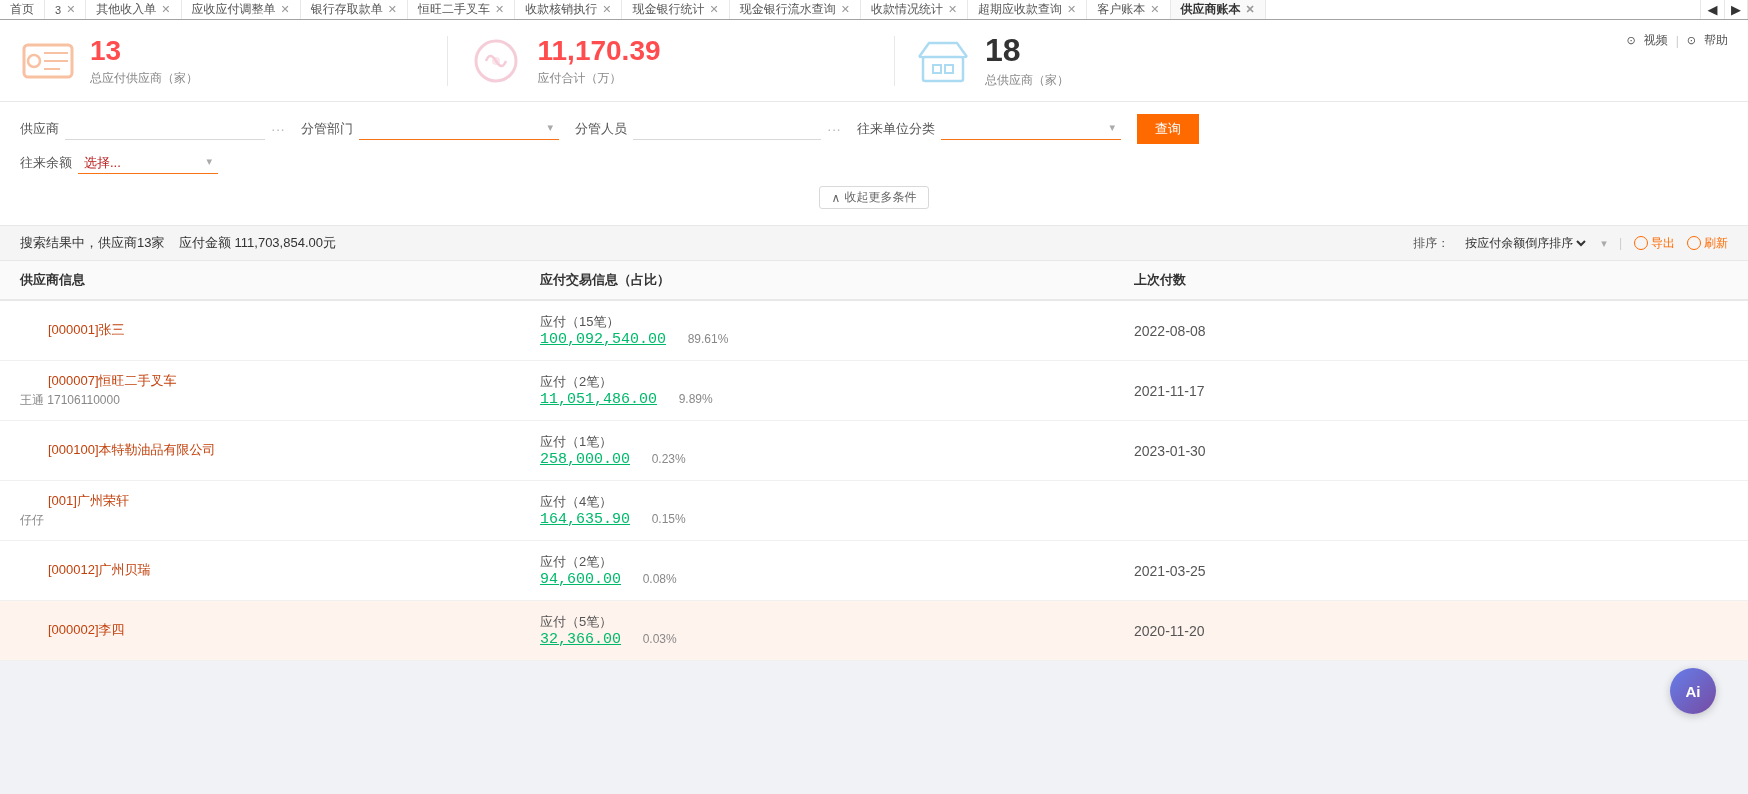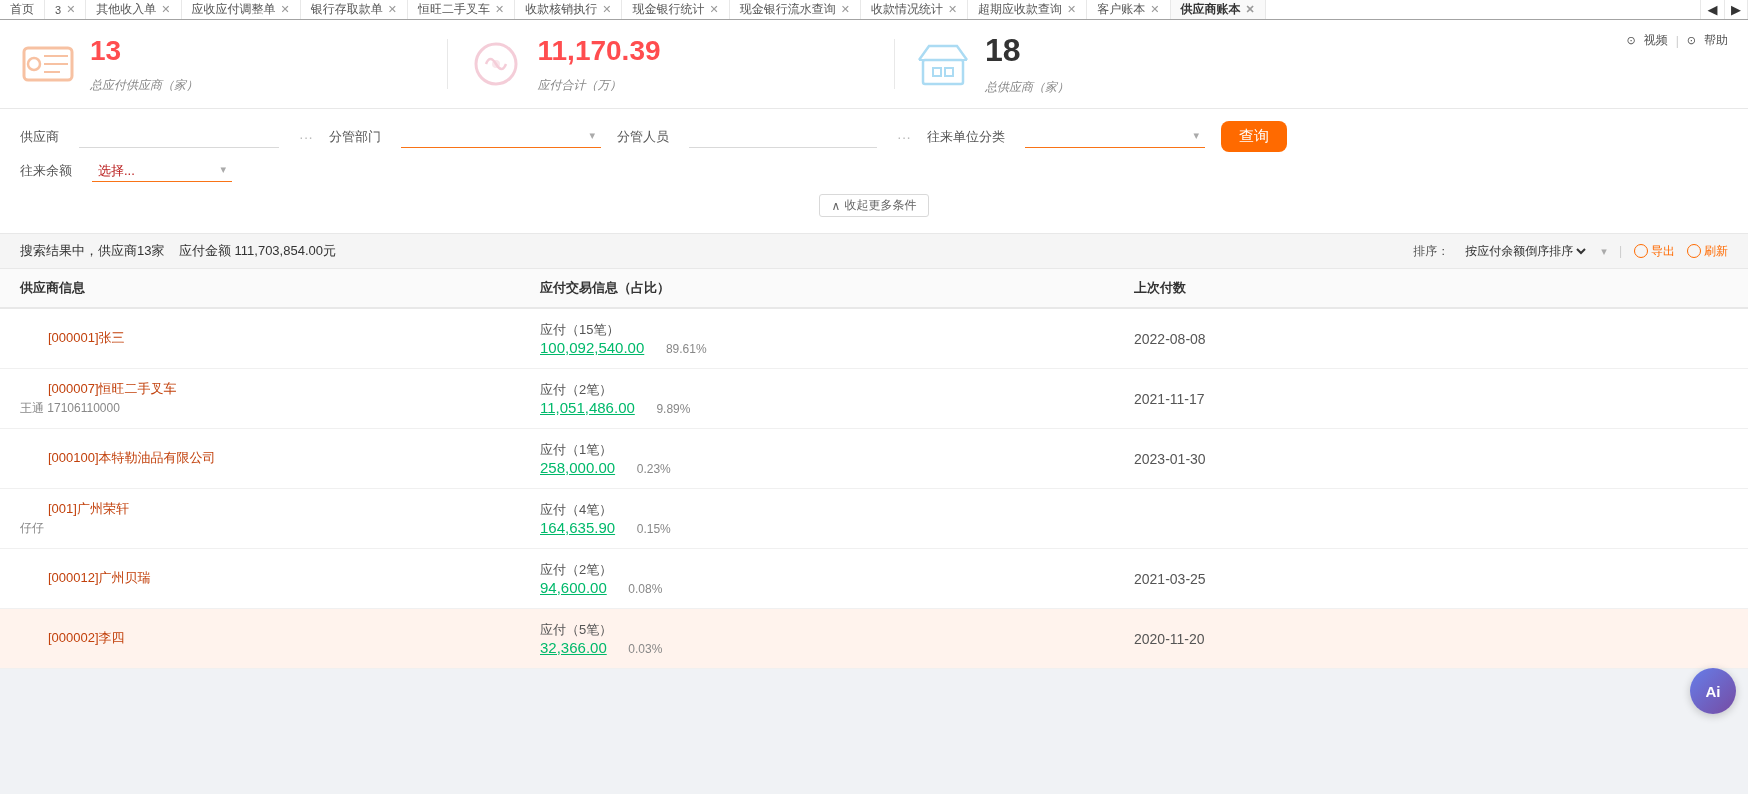--- a/index.html
+++ b/index.html
@@ -11,37 +11,37 @@
     .nav-tab.active { color: #333; background: #f9f9f9; font-weight: bold; }
     .nav-tab .close-x { margin-left: 5px; color: #999; font-size: 11px; }
     .nav-arrow { width: 24px; height: 36px; display: flex; align-items: center; justify-content: center; background: #fff; border-left: 1px solid #e8e8e8; cursor: pointer; flex-shrink: 0; }
     .nav-arrow:last-child { border-right: 1px solid #e8e8e8; }
 
     
     .summary-bar { background: #fff; display: flex; align-items: center; padding: 12px 20px; border-bottom: 1px solid #e8e8e8; position: relative; }
     .summary-item { display: flex; align-items: center; flex: 1; }
     .summary-icon { width: 56px; height: 56px; margin-right: 14px; opacity: 0.7; }
     .summary-number { font-size: 28px; font-weight: bold; color: #ff4d4f; }
-    .summary-label { font-size: 12px; color: #888; margin-top: 10px; font-style: italic; }
+    .summary-label { font-size: 12px; color: #888; margin-top: 3px; }
     .summary-divider { width: 1px; background: #e8e8e8; height: 50px; margin: 0 20px; }
     .top-right-links { position: absolute; right: 20px; top: 12px; font-size: 12px; color: #666; display: flex; gap: 8px; align-items: center; }
     .top-right-links span { cursor: pointer; color: #555; }
     .top-right-links .sep { color: #ccc; }
 
     
     .filter-area { background: #fff; padding: 12px 20px 8px; border-bottom: 1px solid #e8e8e8; }
     .filter-row { display: flex; align-items: center; gap: 16px; margin-bottom: 8px; flex-wrap: nowrap; }
-    .filter-item { display: flex; align-items: center; gap: 20px; }
+    .filter-item { display: flex; align-items: center; gap: 6px; }
     .filter-label { font-size: 13px; color: #555; white-space: nowrap; }
     .filter-input { border: none; border-bottom: 1px solid #d9d9d9; outline: none; padding: 3px 6px; font-size: 13px; color: #333; min-width: 160px; background: transparent; cursor: pointer; }
     .filter-dots { color: #bbb; font-size: 14px; }
     .filter-select { border: none; border-bottom: 1px solid #f97316; outline: none; padding: 3px 24px 3px 6px; font-size: 13px; color: #b91c1c; min-width: 200px; background: transparent; cursor: pointer; appearance: none; -webkit-appearance: none; }
     .select-wrap { position: relative; display: inline-block; }
     .select-wrap::after { content: '▾'; position: absolute; right: 6px; top: 3px; color: #aaa; font-size: 11px; pointer-events: none; }
-    .btn-query { background: #ff6a00; color: #fff; border: none; border-radius: 8px; padding: 6px 18px; font-size: 15px; cursor: pointer; font-weight: 500; }
+    .btn-query { background: #ff6a00; color: #fff; border: none; border-radius: 0; padding: 6px 18px; font-size: 13px; cursor: pointer; font-weight: 500; }
 
     .collapse-bar { display: flex; justify-content: center; padding: 4px 0 8px; }
     .collapse-btn { color: #666; font-size: 12px; background: none; border: 1px solid #d9d9d9; border-radius: 3px; padding: 2px 12px; cursor: pointer; display: flex; align-items: center; gap: 4px; }
 
     
     .result-bar { background: #f5f5f5; padding: 8px 20px; display: flex; align-items: center; justify-content: space-between; border-bottom: 1px solid #e8e8e8; }
     .result-actions { display: flex; align-items: center; gap: 12px; font-size: 12px; color: #555; }
     .result-actions .sort-label { color: #555; }
     .result-actions .sort-select { border: none; background: transparent; outline: none; font-size: 12px; color: #333; cursor: pointer; }
     .result-actions .action-btn { display: flex; align-items: center; gap: 3px; cursor: pointer; color: #ff6a00; }
@@ -50,21 +50,21 @@
     
     .table-area { background: #fff; margin: 0; }
     .table-header { display: grid; grid-template-columns: 520px 1fr 1fr; background: #fafafa; border-bottom: 2px solid #e8e8e8; padding: 10px 20px; font-weight: bold; font-size: 13px; color: #333; }
     .table-header .col { }
 
     .table-row { display: grid; grid-template-columns: 520px 1fr 1fr; padding: 10px 20px; border-bottom: 1px solid #f0f0f0; align-items: center; min-height: 60px; }
     .table-row.highlighted { background: #fff3ed; }
     .row-supplier-name { color: #c2410c; cursor: pointer; font-size: 13px; padding-left: 28px; }
     .row-supplier-sub { font-size: 12px; color: #888; margin-top: 2px; }
     .row-pay-info .pay-count { font-size: 13px; color: #555; }
-    .row-pay-info .pay-amount { color: #00b96b; font-size: 15px; font-weight: 500; margin-top: 2px; cursor: pointer; text-decoration: underline; }
+    .row-pay-info .pay-amount { color: #00b96b; font-size: 15px; font-weight: 500; margin-top: 2px; cursor: pointer; text-decoration: underline; font-family: Liberation Mono, monospace; }
     .row-pay-info .pay-pct { margin-left: 18px; font-size: 12px; color: #888; }
     .row-last-pay { font-size: 14px; color: #555; }
   </style>
 </head>
 <body>
 
 <div class="top-nav">
   <div class="nav-tab">
     <span>首页</span>
   </div>
@@ -348,15 +348,15 @@
       <div class="pay-count">应付（5笔）</div>
       <div>
         <span class="pay-amount">32,366.00</span>
         <span class="pay-pct">0.03%</span>
       </div>
     </div>
     <div class="row-last-pay">2020-11-20</div>
   </div>
 </div>
 
-<div style="position:fixed;right:12px;bottom:80px;background:linear-gradient(135deg,#667eea,#764ba2);border-radius:50%;width:46px;height:46px;display:flex;align-items:center;justify-content:center;cursor:pointer;box-shadow:0 2px 8px rgba(0,0,0,0.2);">
+<div style="position:fixed;right:32px;bottom:80px;background:linear-gradient(135deg,#667eea,#764ba2);border-radius:50%;width:46px;height:46px;display:flex;align-items:center;justify-content:center;cursor:pointer;box-shadow:0 2px 8px rgba(0,0,0,0.2);">
   <span style="color:#fff;font-weight:bold;font-size:15px;">Ai</span>
 </div>
 
 </body></html>

